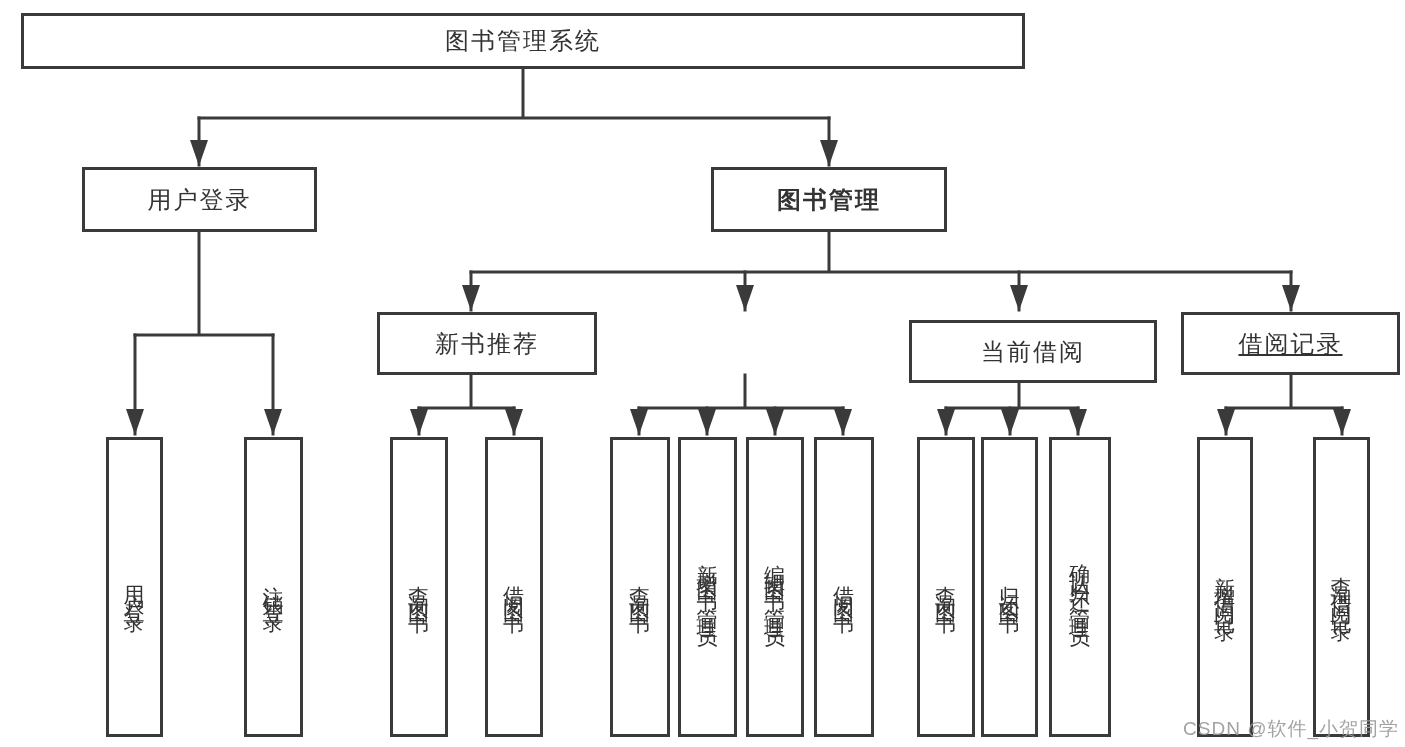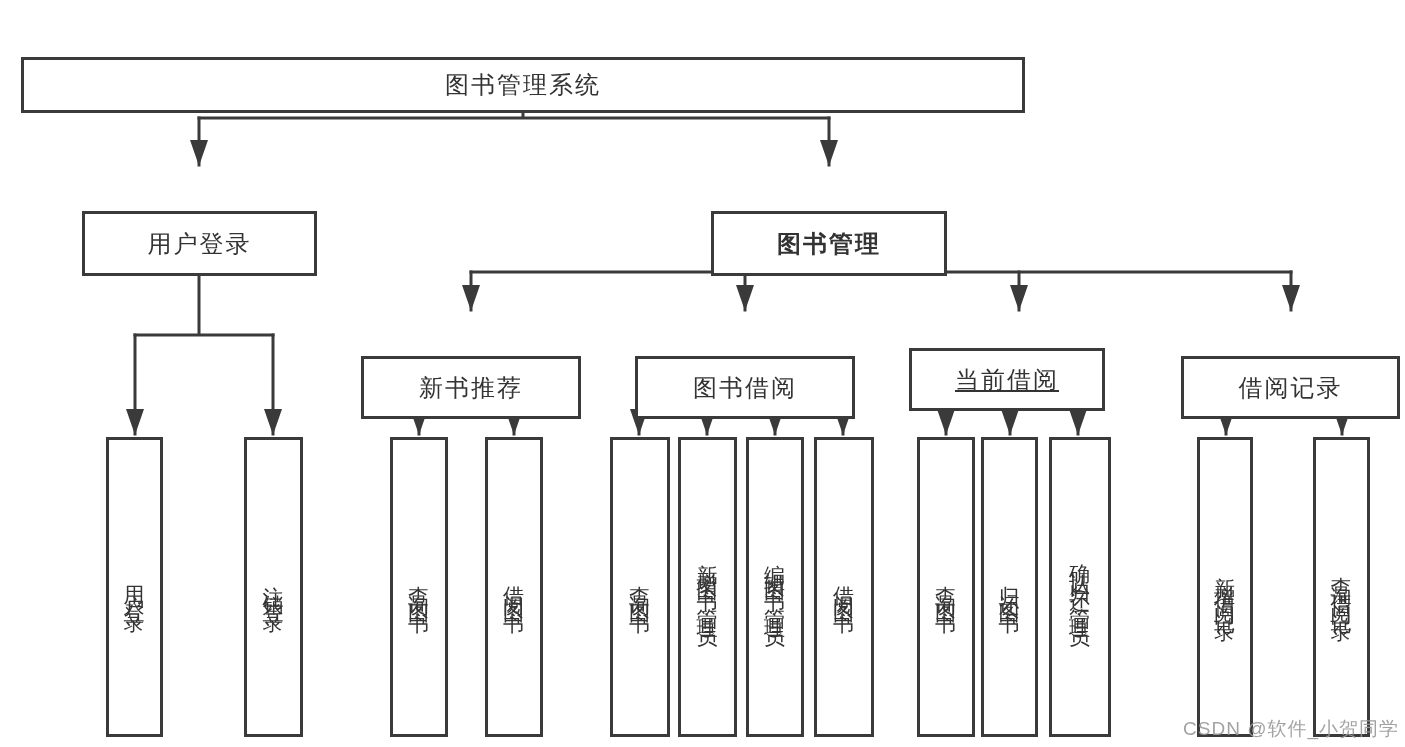--- a/index.html
+++ b/index.html
@@ -28,21 +28,20 @@
     display: flex;
     align-items: center;
     justify-content: center;
     color: #333333;
     z-index: 2;
   }
   .hbox {
     font-size: 24px;
     letter-spacing: 2px;
     white-space: nowrap;
-    margin-top: 44px;
   }
   .vbox .vtext {
     writing-mode: vertical-rl;
     text-orientation: mixed;
     font-size: 21px;
     letter-spacing: 9px;
     line-height: 1;
     color: #333333;
   }
   .watermark {
@@ -108,30 +107,27 @@
     <span>图书管理系统</span>
   </div>
 
   <div class="node hbox" style="left:82px; top:167px; width:235px; height:65px;">
     <span>用户登录</span>
   </div>
   <div class="node hbox" style="left:711px; top:167px; width:236px; height:65px;font-weight:bold;">
     <span>图书管理</span>
   </div>
 
-  <div class="node hbox" style="left:361px; top:312px; width:220px; height:63px;">
+  <div class="node hbox" style="left:377px; top:312px; width:220px; height:63px;">
     <span>新书推荐</span>
   </div>
-  <div class="node hbox" style="left:635px; top:312px; width:220px; height:63px;">
-    <span>图书借阅</span>
-  </div>
-  <div class="node hbox" style="left:909px; top:304px; width:196px; height:63px;text-decoration:underline;">
+  <div class="node hbox" style="left:909px; top:320px; width:248px; height:63px;">
     <span>当前借阅</span>
   </div>
-  <div class="node hbox" style="left:1181px; top:312px; width:219px; height:63px;">
+  <div class="node hbox" style="left:1181px; top:312px; width:219px; height:63px;text-decoration:underline;">
     <span>借阅记录</span>
   </div>
 
   <div class="node vbox" style="left:106px; top:437px; width:57px; height:300px;">
     <span class="vtext">用户登录</span>
   </div>
   <div class="node vbox" style="left:244px; top:437px; width:59px; height:300px;">
     <span class="vtext">注销登录</span>
   </div>
 

